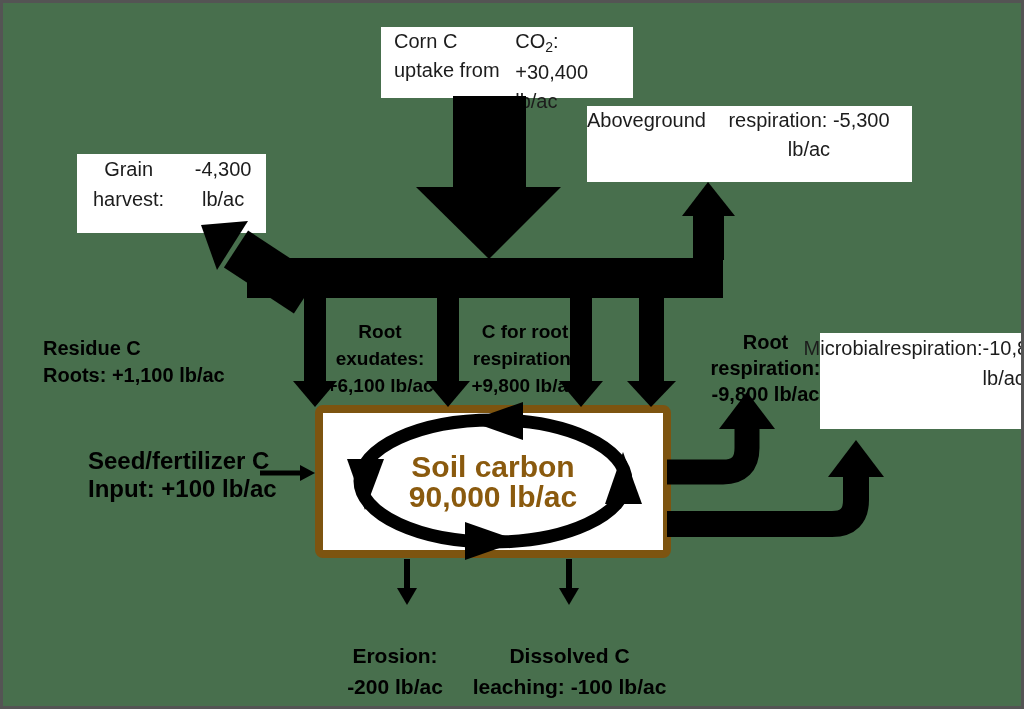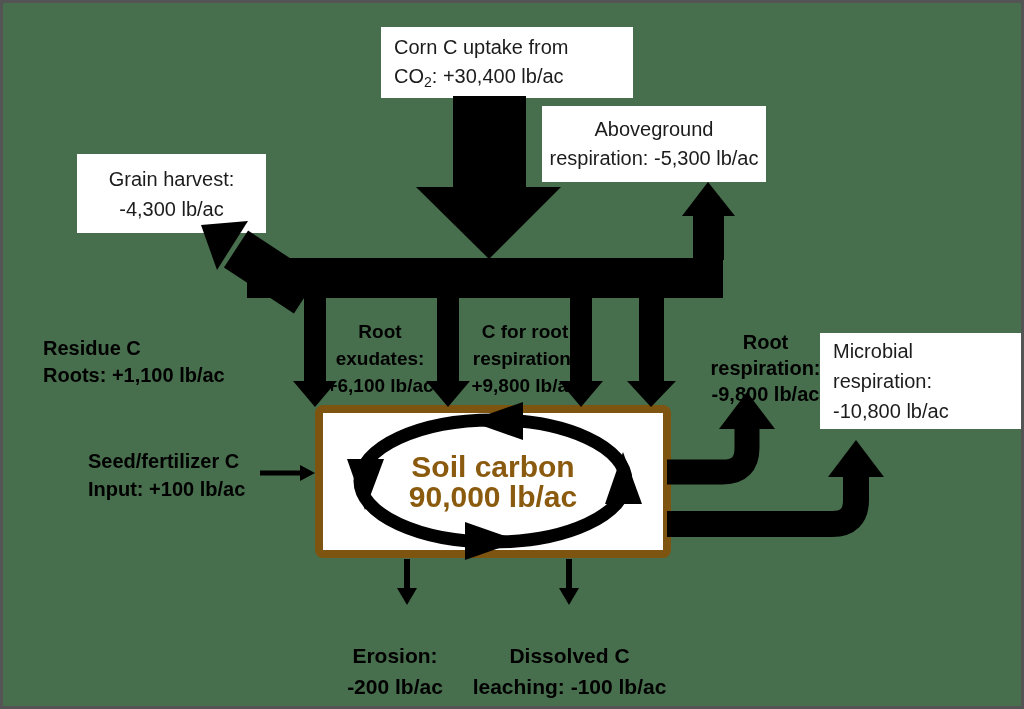--- a/index.html
+++ b/index.html
@@ -3,21 +3,21 @@
 <meta charset="utf-8">
 <style>
   html,body { margin:0; padding:0; background:#2f2f2f; }
   #stage {
     position:relative; width:1024px; height:709px; box-sizing:border-box;
     background:#486f4d; border:3px solid #545454; overflow:hidden;
     font-family:"Liberation Sans", sans-serif;
   }
   .wbox {
     position:absolute; background:#ffffff; color:#1c1c1c;
-    display:flex; flex-direction:column; justify-content:center;
+    display:flex; flex-direction:row; justify-content:center;
     font-size:20px; line-height:29px; z-index:3;
   }
   .wbox.centered { text-align:center; }
   .wbox.leftpad { padding-left:13px; text-align:left; }
   .lbl {
     position:absolute; color:#000; font-weight:700; z-index:2;
   }
   .lbl.centered { text-align:center;margin-top:24px; }
   .line { display:block; }
   .sub2 { font-size:14px; position:relative; top:4px; }
@@ -37,21 +37,21 @@
 </head>
 <body>
 
 <div id="stage">
 
   <div class="wbox leftpad" style="left:378px; top:24px; width:239px; height:71px;">
     <span class="line">Corn C uptake from</span>
     <span class="line"><span>CO</span><span class="sub2">2</span><span>: +30,400 lb/ac</span></span>
   </div>
 
-  <div class="wbox centered" style="left:539px; top:103px; width:224px; height:76px;">
+  <div class="wbox centered" style="left:584px; top:103px; width:325px; height:76px;">
     <span class="line">Aboveground</span>
     <span class="line">respiration: -5,300 lb/ac</span>
   </div>
 
   <div class="wbox centered" style="left:74px; top:151px; width:189px; height:79px; line-height:30px;">
     <span class="line">Grain harvest:</span>
     <span class="line">-4,300 lb/ac</span>
   </div>
 
   <div class="wbox leftpad" style="left:817px; top:330px; width:188px; height:96px; line-height:30px;">
@@ -65,21 +65,21 @@
       <span class="line">Soil carbon</span>
       <span class="line">90,000 lb/ac</span>
     </div>
   </div>
 
   <div class="lbl" style="left:40px; top:304px; font-size:20px; line-height:27px;margin-top:28px;">
     <span class="line">Residue C</span>
     <span class="line">Roots: +1,100 lb/ac</span>
   </div>
 
-  <div class="lbl" style="left:85px; top:444px; font-size:20px; line-height:28px;">
+  <div class="lbl" style="left:85px; top:444px; font-size:24px; line-height:28px;">
     <span class="line">Seed/fertilizer C</span>
     <span class="line">Input: +100 lb/ac</span>
   </div>
 
   <div class="lbl centered" style="left:320px; top:291px; width:114px; font-size:19px; line-height:27px;">
     <span class="line">Root</span>
     <span class="line">exudates:</span>
     <span class="line">+6,100 lb/ac</span>
   </div>
 

